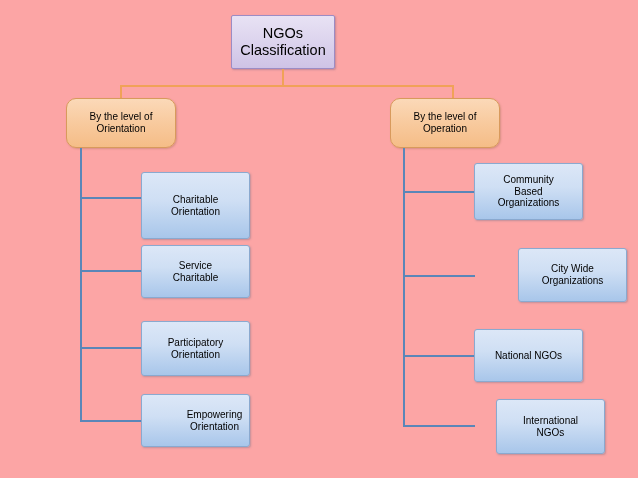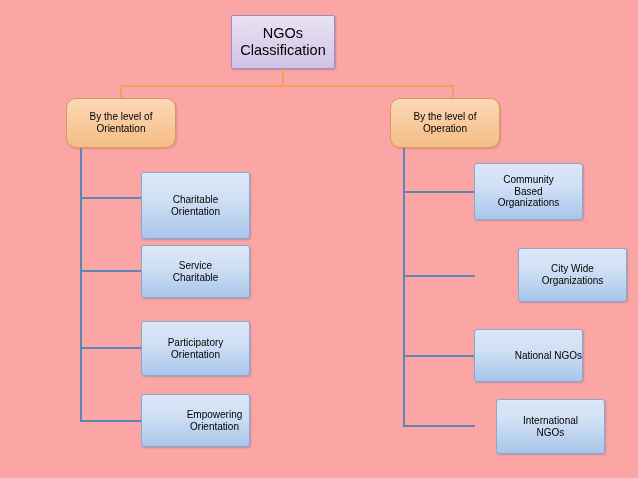--- a/index.html
+++ b/index.html
@@ -134,21 +134,21 @@
 
   <div class="node node-leaf" style="left:474px; top:163px; width:109px; height:57px;">
     <span>Community
 Based
 Organizations</span>
   </div>
   <div class="node node-leaf" style="left:474px; top:248px; width:109px; height:54px;margin-left:44px;">
     <span>City Wide
 Organizations</span>
   </div>
-  <div class="node node-leaf" style="left:474px; top:329px; width:109px; height:53px;justify-content:flex-end;">
+  <div class="node node-leaf" style="left:474px; top:329px; width:109px; height:53px;">
     <span>National NGOs</span>
   </div>
   <div class="node node-leaf" style="left:496px; top:399px; width:109px; height:55px;">
     <span>International
 NGOs</span>
   </div>
 
 </div>
 
 </body></html>

